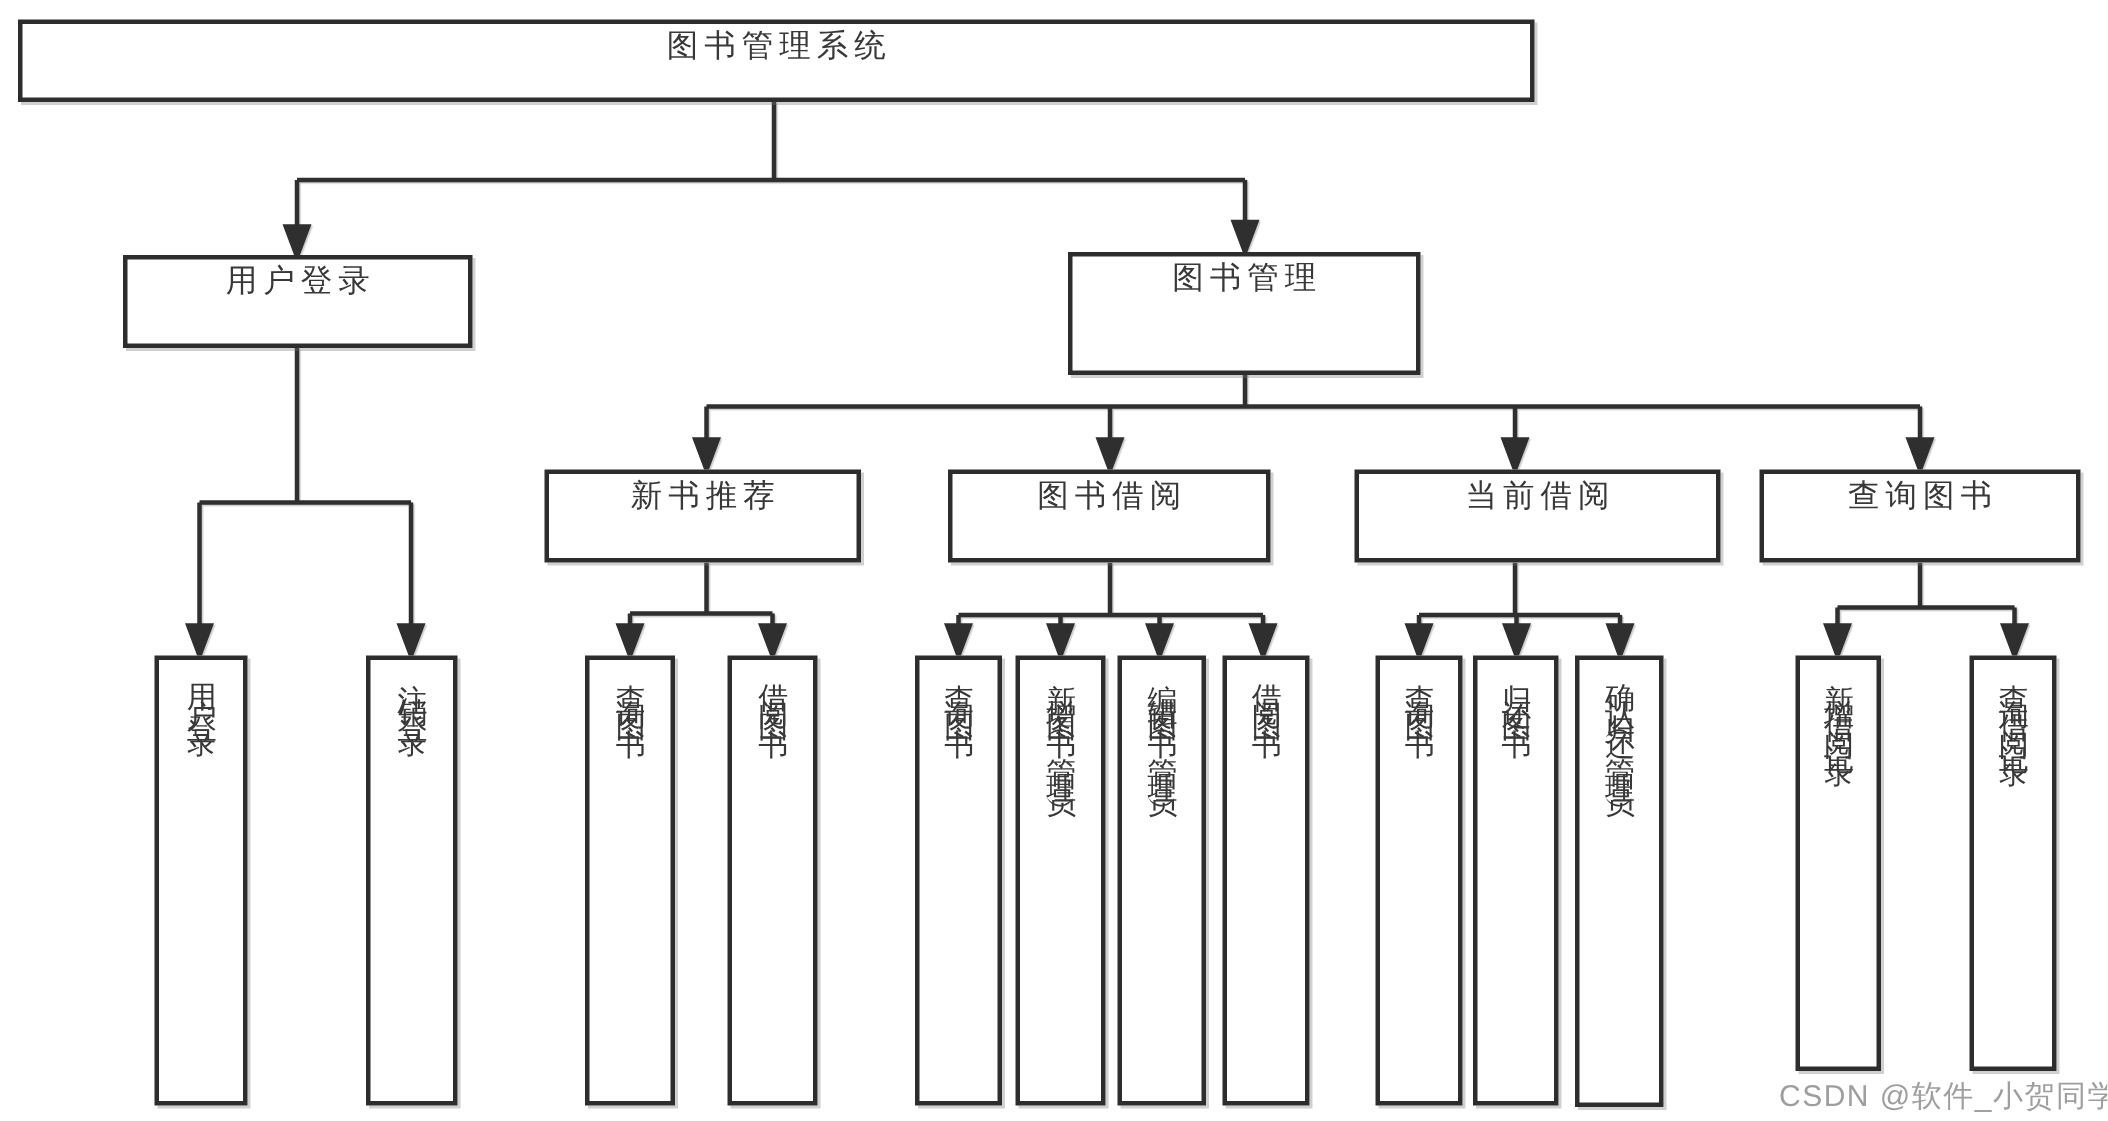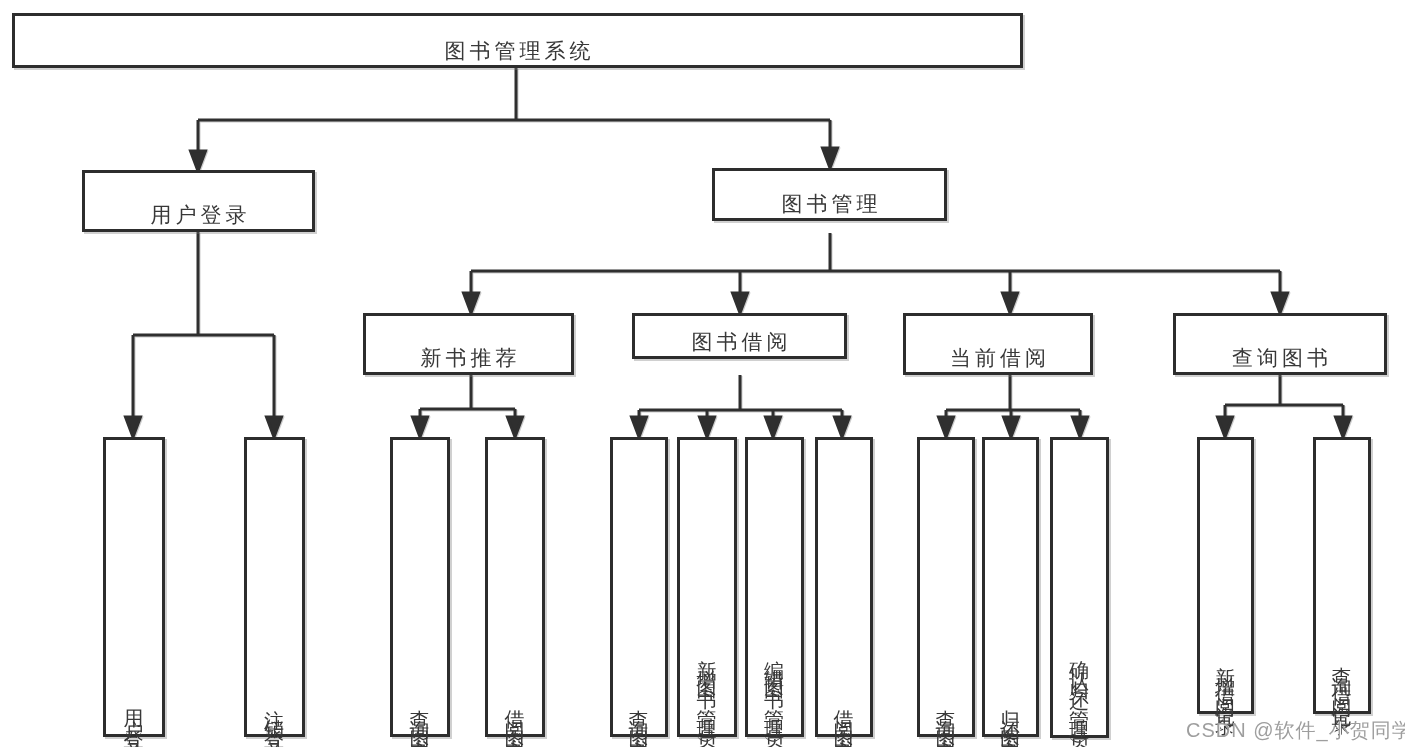--- a/index.html
+++ b/index.html
@@ -20,21 +20,21 @@
     left: 0; top: 0;
     width: 1405px; height: 747px;
     filter: drop-shadow(1px 1px 0 rgba(140,140,140,0.45));
   }
   .node {
     position: absolute;
     box-sizing: border-box;
     background: #ffffff;
     border: 3px solid #2d2d2d;
     display: flex;
-    align-items: flex-end;
+    align-items: flex-start;
     justify-content: center;
     box-shadow: 2px 2px 0 rgba(120,120,120,0.35);
     color: #383838;
   }
   .node.h span {
     font-size: 21px;
     letter-spacing: 4px;
     text-indent: 4px;
     white-space: nowrap;
     color: #383838;
@@ -127,31 +127,31 @@
     </g>
   </svg>
 
   <div class="node h" style="left:12px;top:13px;width:1011px;height:55px">
     <span>图书管理系统</span>
   </div>
 
   <div class="node h" style="left:82px;top:170px;width:233px;height:62px">
     <span>用户登录</span>
   </div>
-  <div class="node h" style="left:712px;top:168px;width:235px;height:53px">
+  <div class="node h" style="left:712px;top:168px;width:235px;height:82px">
     <span>图书管理</span>
   </div>
 
   <div class="node h" style="left:363px;top:313px;width:211px;height:62px">
     <span>新书推荐</span>
   </div>
-  <div class="node h" style="left:632px;top:313px;width:215px;height:46px">
+  <div class="node h" style="left:632px;top:313px;width:215px;height:62px">
     <span>图书借阅</span>
   </div>
-  <div class="node h" style="left:903px;top:313px;width:190px;height:62px">
+  <div class="node h" style="left:903px;top:313px;width:244px;height:62px">
     <span>当前借阅</span>
   </div>
   <div class="node h" style="left:1173px;top:313px;width:214px;height:62px">
     <span>查询图书</span>
   </div>
 
   <div class="node v" style="left:103px;top:437px;width:62px;height:300px">
     <span>用户登录</span>
   </div>
   <div class="node v" style="left:244px;top:437px;width:61px;height:300px">

